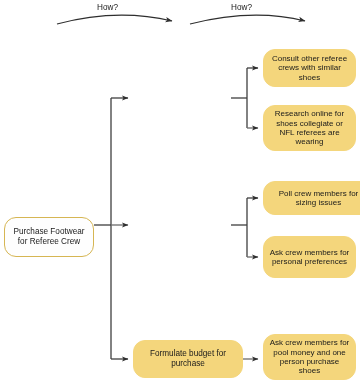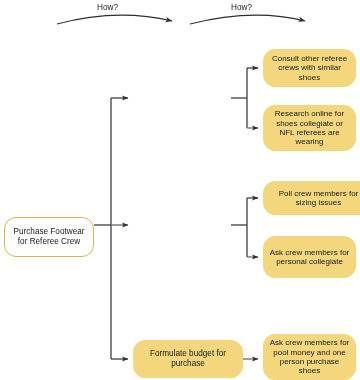--- a/index.html
+++ b/index.html
@@ -133,16 +133,16 @@
   <div class="qlabel q1">How?</div>
   <div class="qlabel q2">How?</div>
 
   <div class="node node-root n-root">Purchase Footwear for Referee Crew</div>
 
   <div class="node node-fill n-budget">Formulate budget for purchase</div>
 
   <div class="node node-fill n-consult">Consult other referee crews with similar shoes</div>
   <div class="node node-fill n-research">Research online for shoes collegiate or NFL referees are wearing</div>
   <div class="node node-fill n-poll">Poll crew members for sizing issues</div>
-  <div class="node node-fill n-ask">Ask crew members for personal collegiate</div>
+  <div class="node node-fill n-ask">Ask crew members for personal preferences</div>
   <div class="node node-fill n-pool">Ask crew members for pool money and one person purchase shoes</div>
 
 </div>
 
 </body></html>

